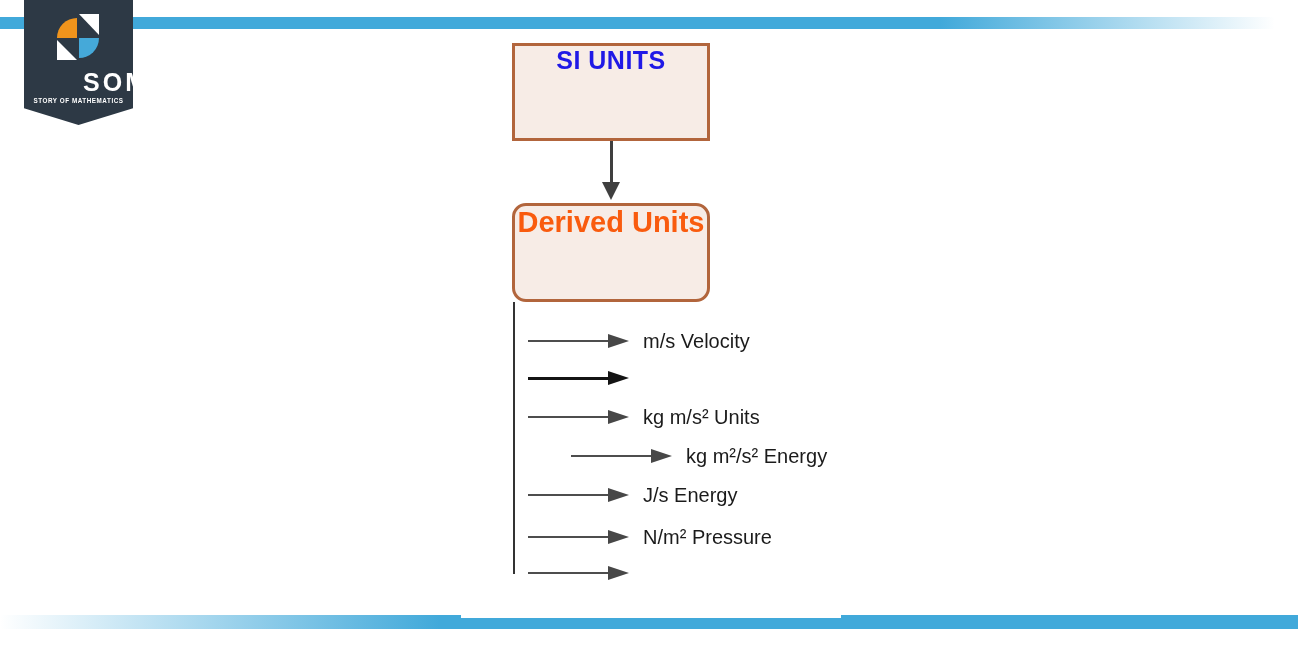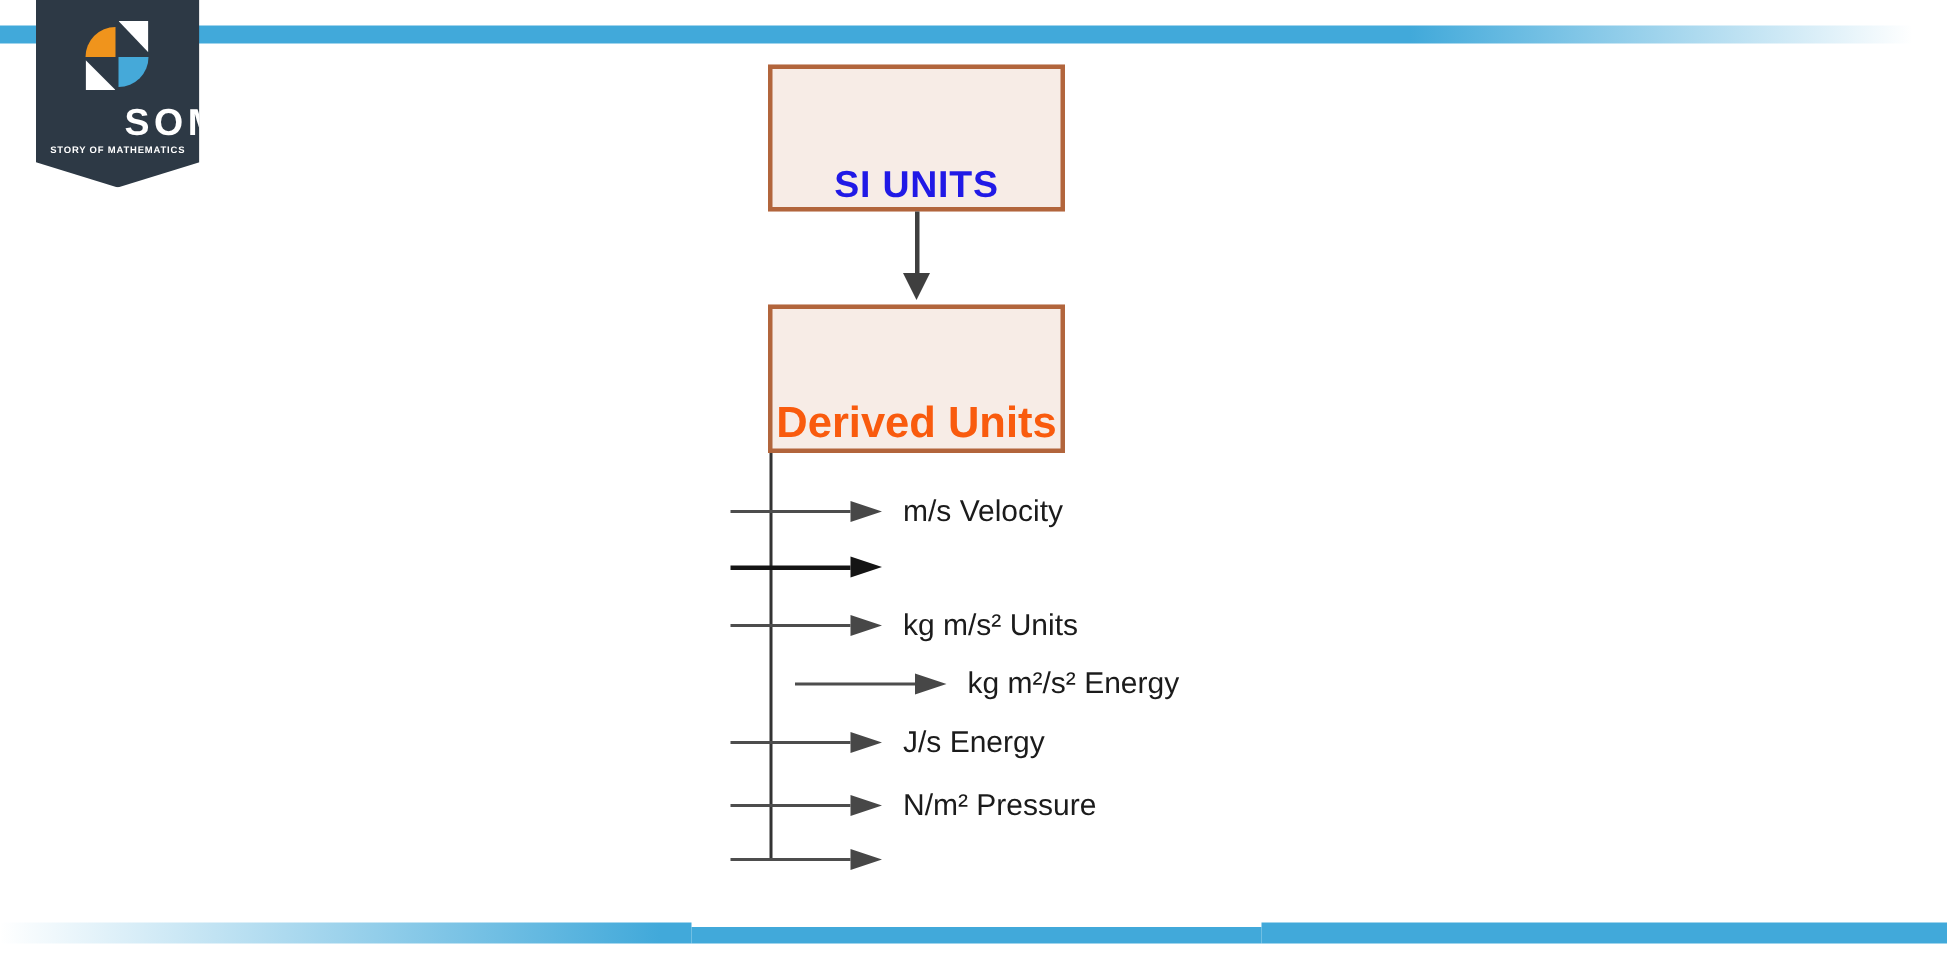--- a/index.html
+++ b/index.html
@@ -38,37 +38,37 @@
   }
   .logo-tagline{
     left:0;top:97px;width:109px;text-align:center;color:#ffffff;
     font-size:6.3px;font-weight:bold;letter-spacing:0.55px;line-height:7px;white-space:nowrap;
   }
 
   
   .node-box{
     box-sizing:border-box;width:198px;
     background:#f7ece6;border:3px solid #b2653c;
-    display:flex;align-items:flex-end;justify-content:center;
+    display:flex;align-items:flex-start;justify-content:center;
   }
   .box-si{left:512px;top:43px;height:98px;}
-  .box-derived{left:512px;top:203px;height:99px;}
+  .box-derived{left:512px;top:203px;height:99px;border-radius:14px;}
   .box-si .node-label{font-size:25px;font-weight:bold;color:#2019e6;letter-spacing:0.5px;white-space:nowrap;}
   .box-derived .node-label{font-size:29px;font-weight:bold;color:#f95b0e;white-space:nowrap;}
 
   
   .down-arrow-shaft{left:610px;top:141px;width:3px;height:42px;background:#3f3f3f;}
   .down-arrow-head{
     left:602px;top:182px;width:0;height:0;
     border-left:9px solid transparent;border-right:9px solid transparent;
     border-top:18px solid #3f3f3f;
   }
   .branch-line{left:513px;top:302px;width:2px;height:272px;background:#333333;}
 
-  .item-row{left:487px;height:22px;width:420px;}
+  .item-row{left:528px;height:22px;width:420px;}
   .item-shaft{position:absolute;left:0;top:10px;width:80px;height:2px;background:#4d4d4d;}
   .item-head{
     position:absolute;left:80px;top:4px;width:0;height:0;
     border-top:7px solid transparent;border-bottom:7px solid transparent;
     border-left:21px solid #474747;
   }
   .item-row.emph .item-shaft{top:9.5px;height:3px;background:#141414;}
   .item-row.emph .item-head{border-left-color:#141414;}
   .item-label{
     position:absolute;left:115px;top:0;line-height:22px;

